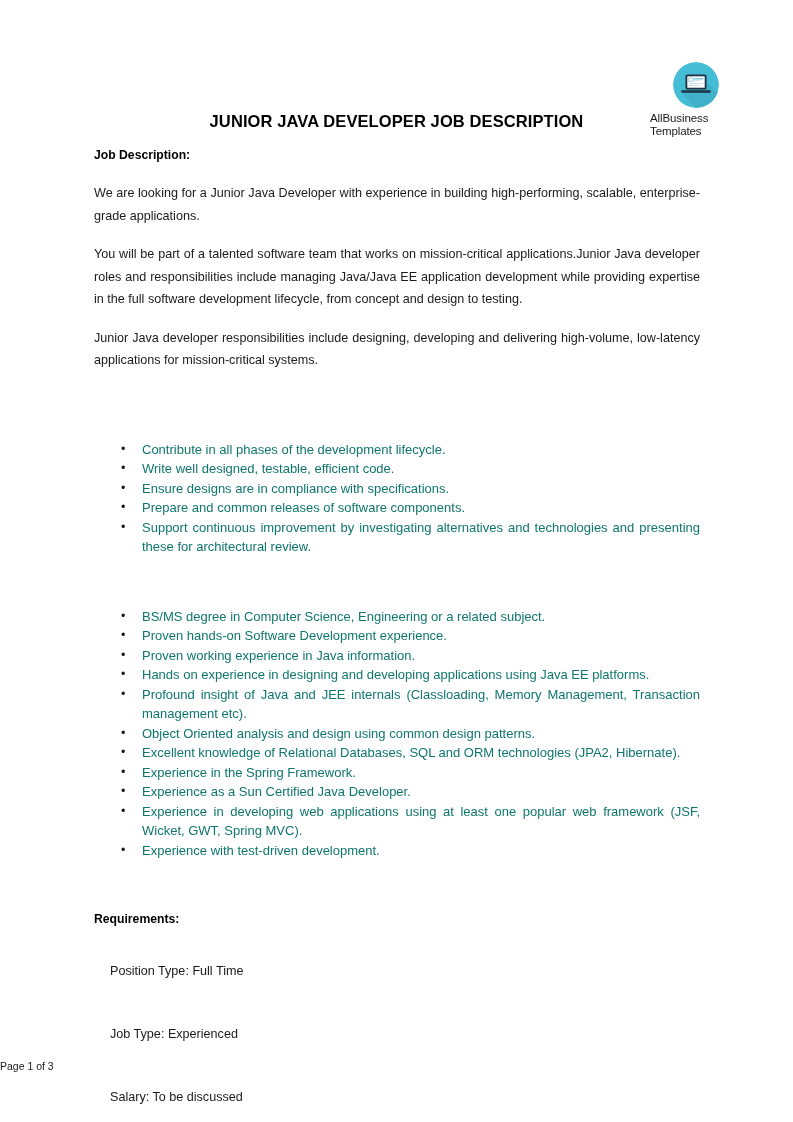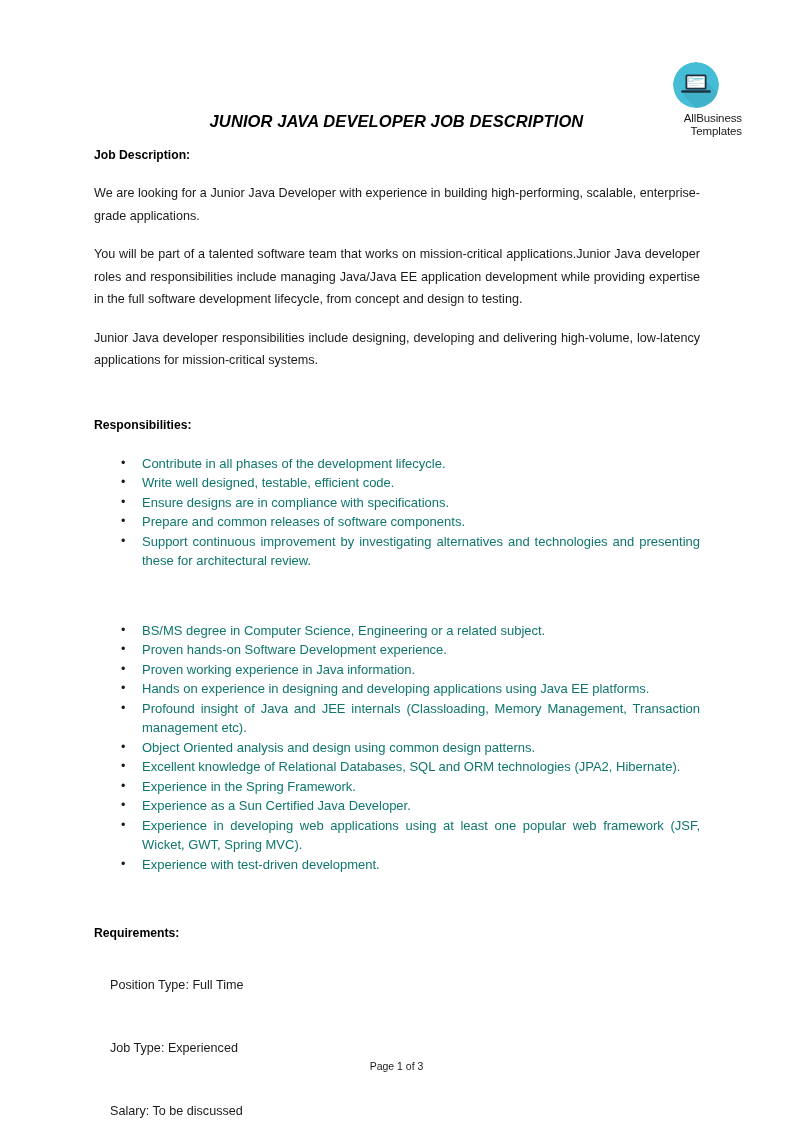--- a/index.html
+++ b/index.html
@@ -22,21 +22,21 @@
     height: 1122px;
     background: #ffffff;
   }
 
   
   .logo-block {
     position: absolute;
     left: 650px;
     top: 62px;
     width: 92px;
-    text-align: right;
+    text-align: left;
   }
   .logo-mark {
     width: 46px;
     height: 46px;
     border-radius: 50%;
     margin: 0 auto;
     position: relative;
     overflow: hidden;
   }
   .logo-caption {
@@ -51,21 +51,20 @@
   .doc-title {
     position: absolute;
     left: 0;
     top: 112px;
     width: 793px;
     text-align: center;
     font-size: 16.5px;
     font-weight: bold;
     letter-spacing: 0.1px;
     color: #000000;
-    font-style: italic;
   }
 
   
   .content {
     position: absolute;
     left: 94px;
     top: 148px;
     width: 606px;
   }
 
@@ -125,21 +124,20 @@
   .gap-30 { height: 30px; }
   .gap-46 { height: 46px; }
   .gap-52 { height: 52px; }
 
   
   .footer {
     position: absolute;
     left: 0;
     top: 1060px;
     width: 793px;
-    text-align: center;
     font-size: 10.5px;
     color: #1a1a1a;
   }
 </style>
 </head>
 <body>
 
 <div class="page">
 
   <div class="logo-block">
@@ -171,21 +169,20 @@
     <div class="gap-20"></div>
 
     <p class="para">We are looking for a Junior Java Developer with experience in building high-performing, scalable, enterprise-grade applications.</p>
     <div class="gap-16"></div>
     <p class="para">You will be part of a talented software team that works on mission-critical applications.Junior Java developer roles and responsibilities include managing Java/Java EE application development while providing expertise in the full software development lifecycle, from concept and design to testing.</p>
     <div class="gap-16"></div>
     <p class="para">Junior Java developer responsibilities include designing, developing and delivering high-volume, low-latency applications for mission-critical systems.</p>
 
     <div class="gap-46"></div>
 
-    <div class="section-heading">Responsibilities:</div>
     <div class="gap-22"></div>
 
     <ul class="bullets">
       <li>
           <span>Contribute in all phases of the development lifecycle.</span>
         </li>
       <li>
           <span>Write well designed, testable, efficient code.</span>
         </li>
       <li>

